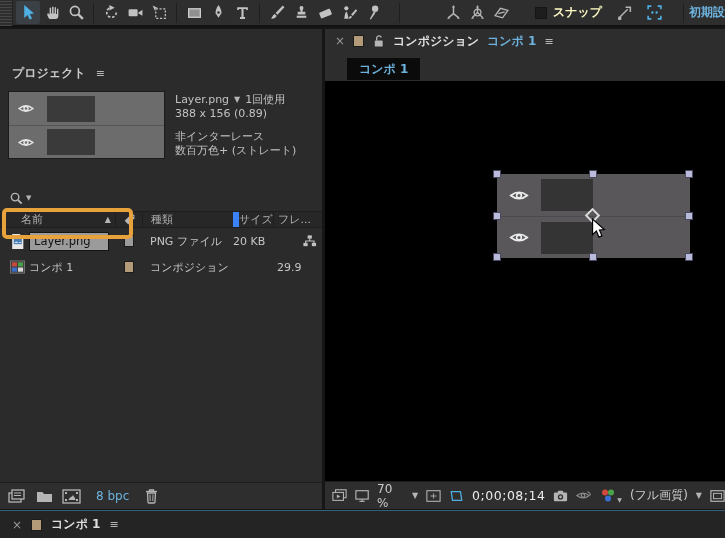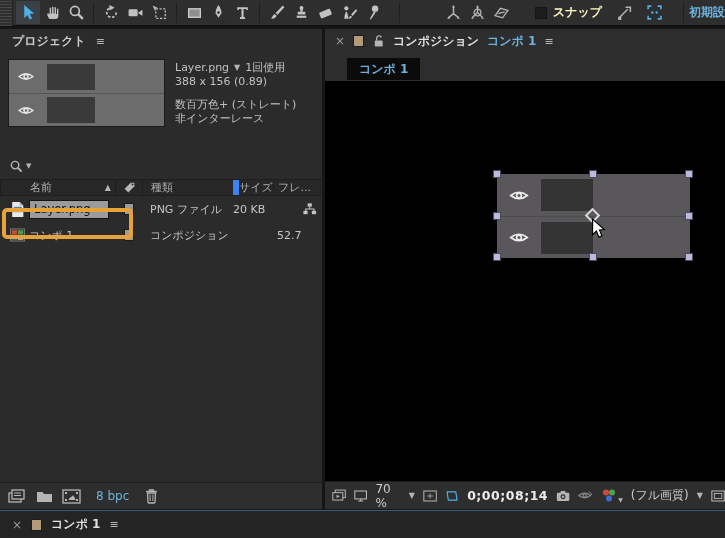--- a/index.html
+++ b/index.html
@@ -40,21 +40,21 @@
   .project-panel {
     position:absolute; left:0; top:29px; width:322px; height:480px;
     background:#2b2b2b;
   }
   .comp-panel {
     position:absolute; left:325px; top:29px; width:400px; height:480px;
     background:#2d2d2d;
   }
 
   
-  .pp-title-row { height:24px; display:flex; align-items:center; padding-left:12px; gap:10px; }
+  .pp-title-row { height:24px; display:flex; align-items:center; padding-left:12px; gap:10px;margin-top:32px; }
   .panel-title { font-weight:bold; font-size:12px; color:#cccccc; }
   .pp-preview { position:relative; height:74px; margin-top:4px; }
   .pp-thumb {
     position:absolute; left:8px; top:2px; width:157px; height:68px;
     background:#6c6c6c; border:1px solid #1b1b1b;
   }
   .thumb-row { position:relative; height:33px; display:flex; align-items:center; }
   .thumb-row + .thumb-row { border-top:1px solid #565656; }
   .thumb-eye { width:34px; display:flex; justify-content:center; }
   .thumb-box { width:48px; height:26px; background:#3a3a3a; margin-left:4px; }
@@ -62,21 +62,21 @@
   .pp-info .row1 { display:flex; align-items:center; gap:5px; }
   .pp-info .caret { font-size:8px; color:#b5b5b5; }
   .pp-info .gap { height:9px; }
 
   .pp-search { height:26px; margin-top:22px; display:flex; align-items:center; padding-left:9px; gap:2px; }
 
   .pp-table-head {
     height:17px; background:#272727; border-top:1px solid #1e1e1e; border-bottom:1px solid #1e1e1e;
     display:flex; align-items:center; color:#b2b2b2;
   }
-  .col-name  { width:115px; display:flex; align-items:center; padding-left:29px; border-left:1px solid #1e1e1e; height:100%; }
+  .col-name  { width:115px; display:flex; align-items:center; padding-left:20px; border-left:1px solid #1e1e1e; height:100%; }
   .col-label { width:27px;  display:flex; align-items:center; justify-content:center; border-left:1px solid #1e1e1e; height:100%; }
   .col-type  { width:91px;  display:flex; align-items:center; padding-left:8px; border-left:1px solid #1e1e1e; height:100%; }
   .col-size  { width:40px;  display:flex; align-items:center; border-left:6px solid #3b82f6; height:100%; }
   .col-frame { flex:1;      display:flex; align-items:center; padding-left:4px; border-left:1px solid #1e1e1e; height:100%; }
   .sort-caret { margin-left:auto; margin-right:4px; font-size:8px; color:#b5b5b5; }
 
   .pp-row { height:26px; display:flex; align-items:center; position:relative; }
   .pp-row .col-name { border-left:none; padding-left:10px; gap:4px; }
   .pp-row .col-label { border-left:none; }
   .pp-row .col-type { border-left:none; }
@@ -128,21 +128,21 @@
     position:absolute; left:90px; top:36px; width:11px; height:11px;
     border:2px solid #d9d9d9; transform:rotate(45deg); background:transparent;
   }
   .viewer-cursor { position:absolute; left:94px; top:44px; }
   .cp-footer {
     position:absolute; left:0; bottom:0; width:100%; height:28px;
     background:#2e2e2e; border-top:1px solid #1d1d1d;
     display:flex; align-items:center; gap:8px; padding-left:7px;
   }
   .zoom-text { color:#cccccc; font-size:12px; }
-  .timecode { color:#ececec; font-weight:bold; font-size:12.5px; letter-spacing:0.5px; }
+  .timecode { color:#ececec; font-weight:normal; font-size:12.5px; letter-spacing:0.5px; }
   .quality-text { color:#cccccc; font-size:12px; white-space:nowrap; }
   .dd-caret { font-size:8px; color:#b5b5b5; }
 
   
   .timeline-bar {
     position:absolute; left:0; top:510px; width:725px; height:28px;
     background:#242424; border-top:1px solid #35607d;
     display:flex; align-items:center; gap:9px; padding-left:12px;
   }
   .tl-label { color:#e0e0e0; font-weight:bold; font-size:12px; }
@@ -318,22 +318,22 @@
       </div>
     </div>
     <div class="pp-info">
       <div class="row1">
         <span>Layer.png</span>
         <span class="caret">▼</span>
         <span>1回使用</span>
       </div>
       <div>388 x 156 (0.89)</div>
       <div class="gap"></div>
+      <div>非インターレース</div>
       <div>数百万色+ (ストレート)</div>
-      <div>非インターレース</div>
     </div>
   </div>
 
   <div class="pp-search">
     <svg width="15" height="15" viewBox="0 0 16 16">
         <circle cx="6.5" cy="6.5" r="4" fill="none" stroke="#b5b5b5" stroke-width="1.5"></circle>
         <line x1="9.6" y1="9.6" x2="13.5" y2="13.5" stroke="#b5b5b5" stroke-width="2"></line>
       </svg>
     <span class="glyph" style="font-size:7px;">▼</span>
   </div>
@@ -393,21 +393,21 @@
           <rect x="2" y="7.5" width="5.5" height="4.5" fill="#3a6ec8"></rect>
           <rect x="8.5" y="7.5" width="5.5" height="4.5" fill="#d8d8d8"></rect>
         </svg>
       <span>コンポ 1</span>
     </div>
     <div class="col-label">
       <div class="label-swatch" style="background:#b39a78;"></div>
     </div>
     <div class="col-type">コンポジション</div>
     <div class="col-size"></div>
-    <div class="col-frame">52.7</div>
+    <div class="col-frame">29.9</div>
   </div>
 
   <div class="annotation-box"></div>
 
   <div class="pp-footer">
     <svg width="19" height="15" viewBox="0 0 19 15">
         <rect x="1" y="4" width="12" height="9" fill="none" stroke="#b5b5b5" stroke-width="1.3"></rect>
         <rect x="4" y="1" width="12" height="9" fill="#2e2e2e" stroke="#b5b5b5" stroke-width="1.3"></rect>
         <line x1="6" y1="4" x2="13" y2="4" stroke="#b5b5b5" stroke-width="1"></line>
         <line x1="6" y1="6.5" x2="13" y2="6.5" stroke="#b5b5b5" stroke-width="1"></line>

